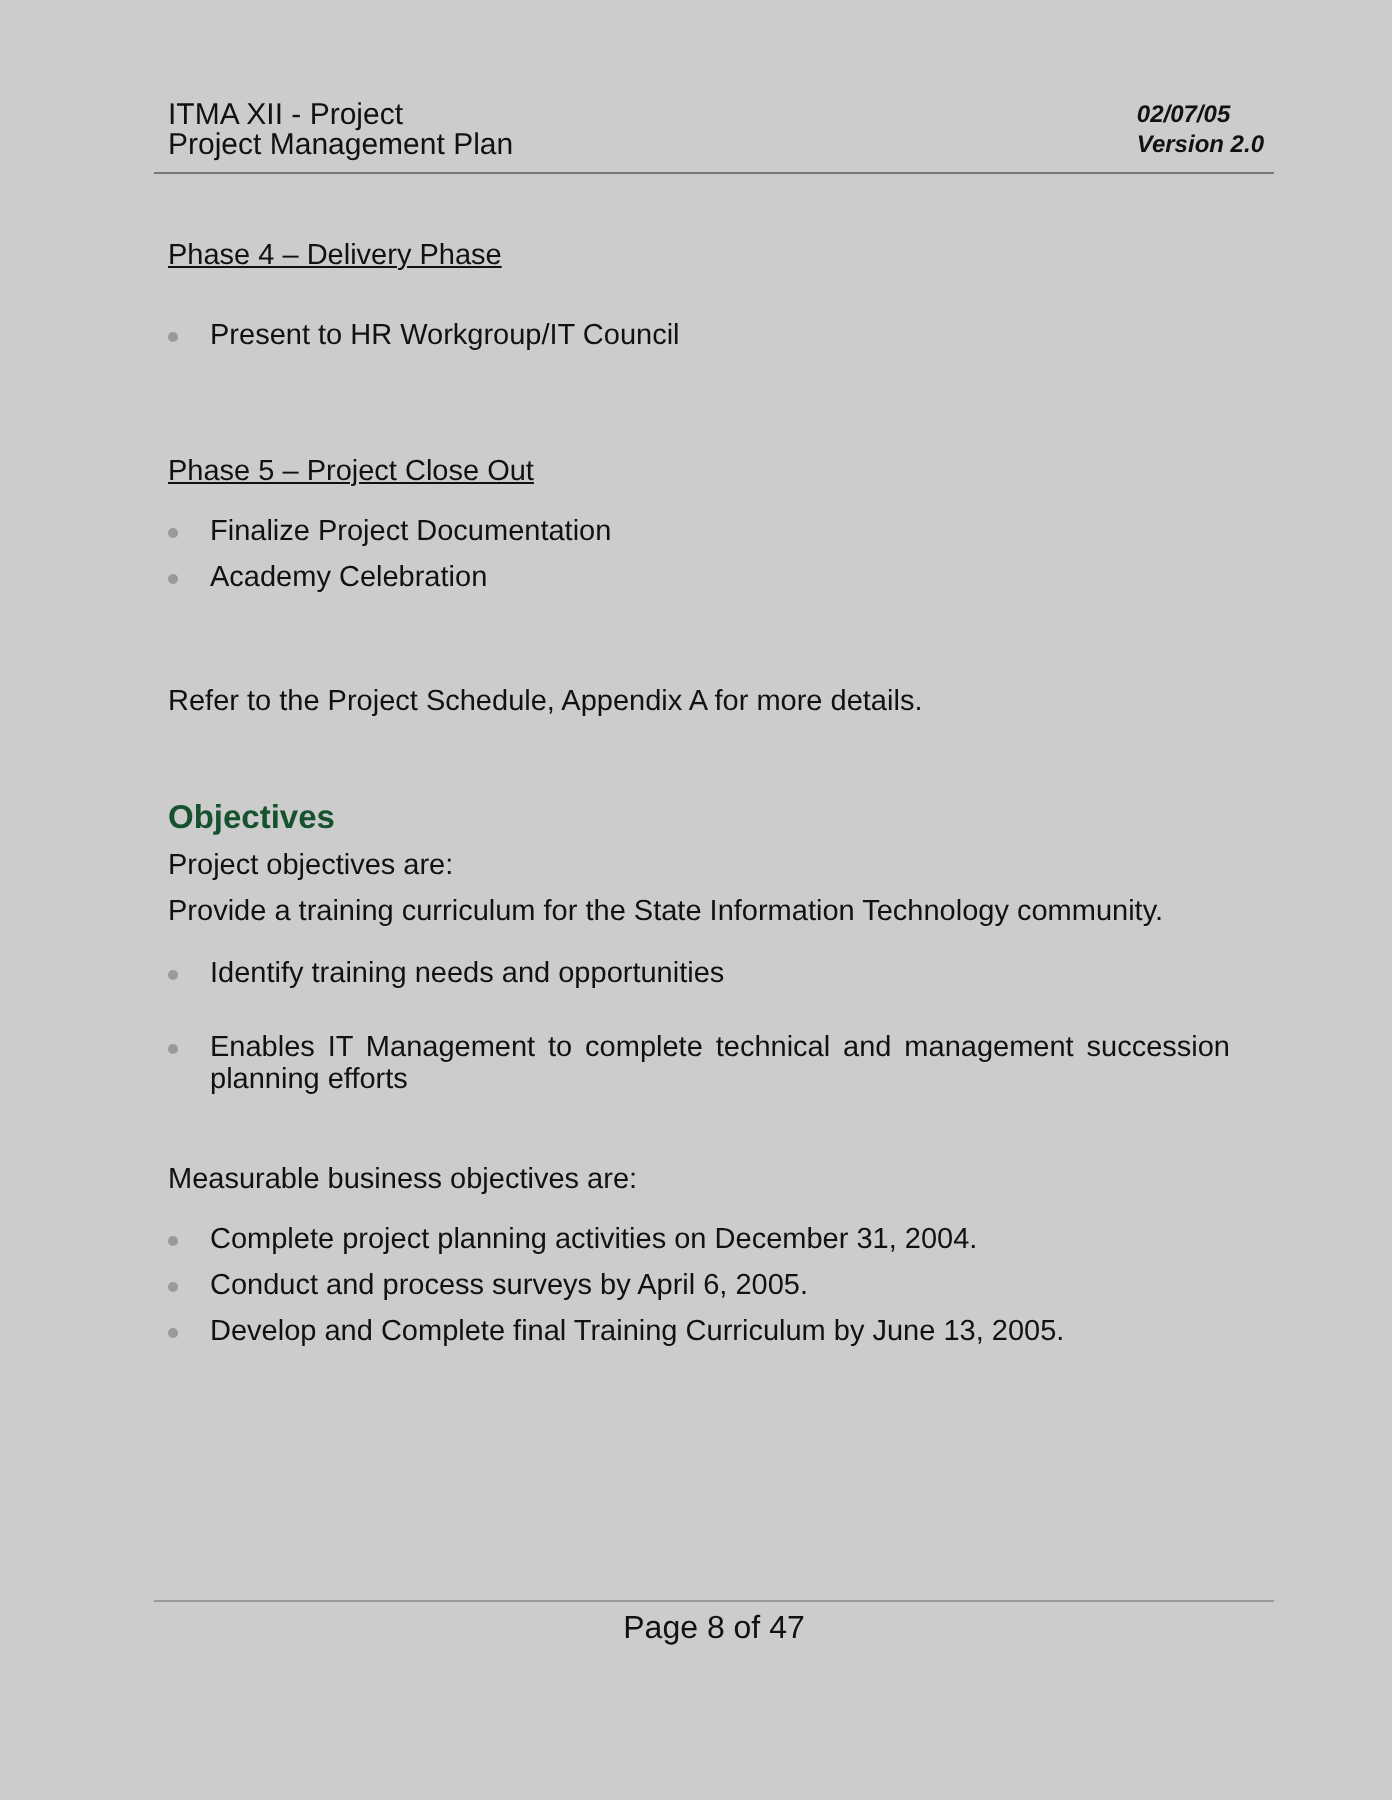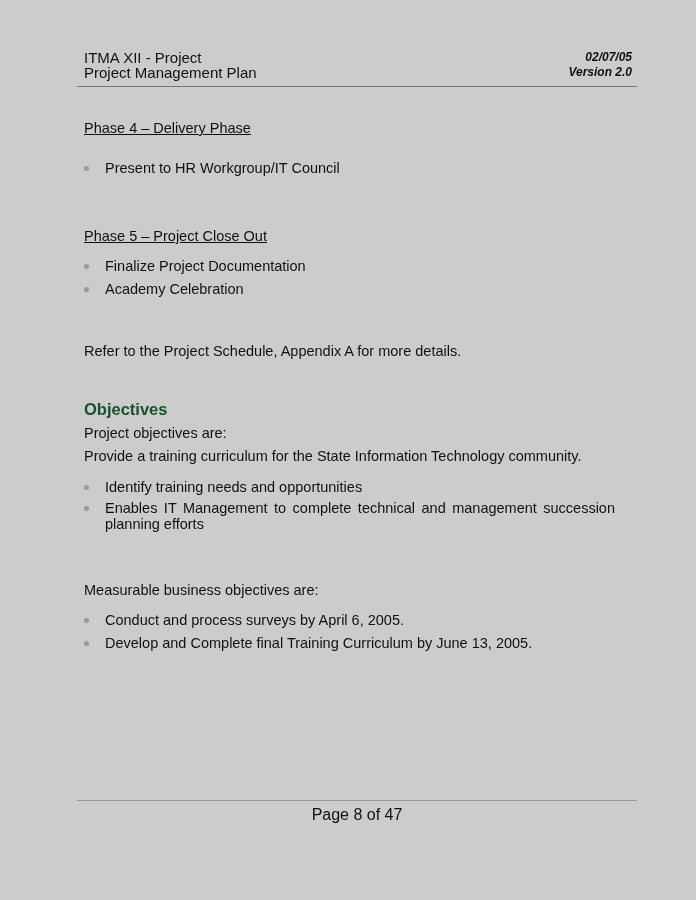--- a/index.html
+++ b/index.html
@@ -1,21 +1,21 @@
 <!DOCTYPE html>
 <html><head>
   <meta charset="utf-8">
   <style>
     html, body { margin:0; padding:0; }
     body {
       width:696px; height:900px; background:#cccccc; position:relative; overflow:hidden;
       font-family:"Liberation Sans", sans-serif; color:#111;
     }
     .hdr-left { position:absolute; left:84px; top:50px; font-size:15px; line-height:15px; }
-    .hdr-right { position:absolute; right:64px; top:50px; font-size:12px; line-height:15px; text-align:right; font-weight:bold; font-style:italic; }
+    .hdr-right { position:absolute; right:64px; top:50px; font-size:12px; line-height:15px; text-align:left; font-weight:bold; font-style:italic; }
     .hdr-rule { position:absolute; left:77px; width:560px; top:86px; height:0; border-top:1px solid #777; }
     .ftr-rule { position:absolute; left:77px; width:560px; top:800px; height:0; border-top:1px solid #999; }
     .ftr { position:absolute; left:77px; width:560px; top:806px; text-align:center; font-size:16px; }
     .content { position:absolute; left:84px; width:546px; top:0; font-size:14.5px; }
     .abs { position:absolute; left:0; }
     .u { text-decoration:underline; }
     ul.b { list-style:none; margin:0; padding:0; }
     ul.b li { position:relative; padding-left:21px; line-height:16px; text-align:justify; }
     ul.b li::before { content:""; position:absolute; left:0; top:6px; width:5px; height:5px; border-radius:50%; background:#999; }
     .heading { color:#14532d; font-weight:bold; font-size:16.5px; }
@@ -44,25 +44,26 @@
     <li style="margin-bottom:7px;">Finalize Project Documentation</li>
     <li>Academy Celebration</li>
   </ul>
 
   <div class="abs" style="top:343px;">Refer to the Project Schedule, Appendix A for more details.</div>
 
   <div class="abs heading" style="top:400px;">Objectives</div>
   <div class="abs" style="top:425px;">Project objectives are:</div>
   <div class="abs" style="top:448px;">Provide a training curriculum for the State Information Technology community.</div>
   <ul class="b abs" style="top:479px;width:531px;">
-    <li style="margin-bottom:5px;">Identify training needs and opportunities</li>
+    <li style="margin-bottom:21px;">Identify training needs and opportunities</li>
     <li style="margin-bottom:7px;">Enables IT Management to complete technical and management succession planning efforts</li>
   </ul>
 
   <div class="abs" style="top:582px;">Measurable business objectives are:</div>
   <ul class="b abs" style="top:612px;width:546px;">
+    <li style="margin-bottom:7px;">Complete project planning activities on December 31, 2004.</li>
     <li style="margin-bottom:7px;">Conduct and process surveys by April 6, 2005.</li>
     <li>Develop and Complete final Training Curriculum by June 13, 2005.</li>
   </ul>
 </div>
 
 <div class="ftr-rule"></div>
 <div class="ftr">Page 8 of 47</div>
 
 </body></html>

